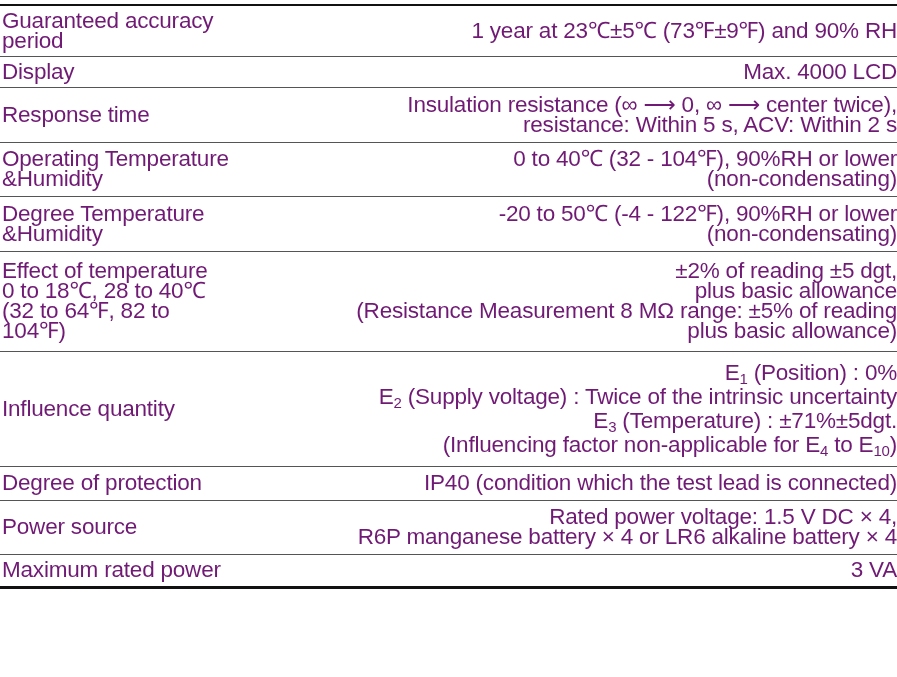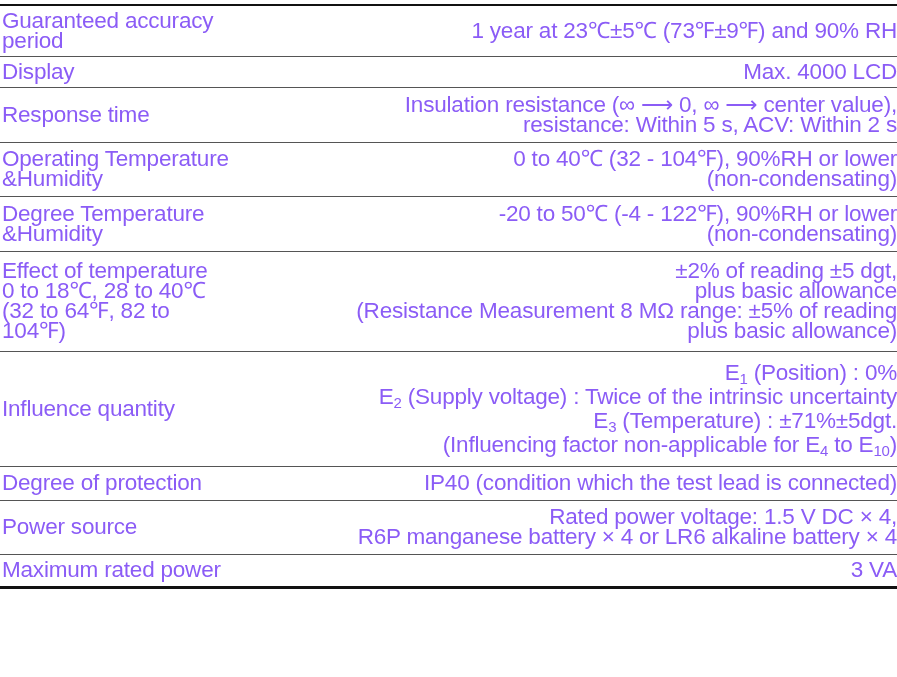--- a/index.html
+++ b/index.html
@@ -1,21 +1,21 @@
 <!DOCTYPE html>
 <html><head>
   <meta charset="utf-8">
   <style>
     html, body { margin: 0; padding: 0; background: #ffffff; }
     body { width: 897px; height: 677px; overflow: hidden; position: relative; }
     .spec-table {
       position: absolute; left: 0; top: 4px; width: 897px;
       border-collapse: collapse;
       font-family: "Liberation Sans", sans-serif;
-      font-size: 22.5px; line-height: 20px; color: #8b5cf6;
+      font-size: 22.5px; line-height: 20px; color: #701a75;
       letter-spacing: -0.2px;
     }
     .spec-table { border-top: 2px solid #111; border-bottom: 3px solid #111; }
     .spec-table tr { border-bottom: 1.5px solid #555; }
     .spec-table tr:last-child { border-bottom: none; }
     .spec-table td { padding: 0; vertical-align: middle; }
     .spec-table td.label { width: 270px; padding-left: 2px; }
     .spec-table td.value { padding-left: 1px; text-align: right; }
     .line { display: block; white-space: nowrap; }
     sub { font-size: 15px; line-height: 0; vertical-align: -4px; }
@@ -40,21 +40,21 @@
         </td>
       <td class="value">
           <span class="line">Max. 4000 LCD</span>
         </td>
     </tr>
     <tr style="height:55px">
       <td class="label">
           <span class="line">Response time</span>
         </td>
       <td class="value">
-          <span class="line">Insulation resistance (∞ ⟶ 0, ∞ ⟶ center value),</span>
+          <span class="line">Insulation resistance (∞ ⟶ 0, ∞ ⟶ center twice),</span>
           <span class="line">resistance: Within 5 s, ACV: Within 2 s</span>
         </td>
     </tr>
     <tr style="height:54px">
       <td class="label">
           <span class="line">Operating Temperature</span>
           <span class="line">&amp;Humidity</span>
         </td>
       <td class="value">
           <span class="line">0 to 40℃ (32 - 104℉), 90%RH or lower</span>

